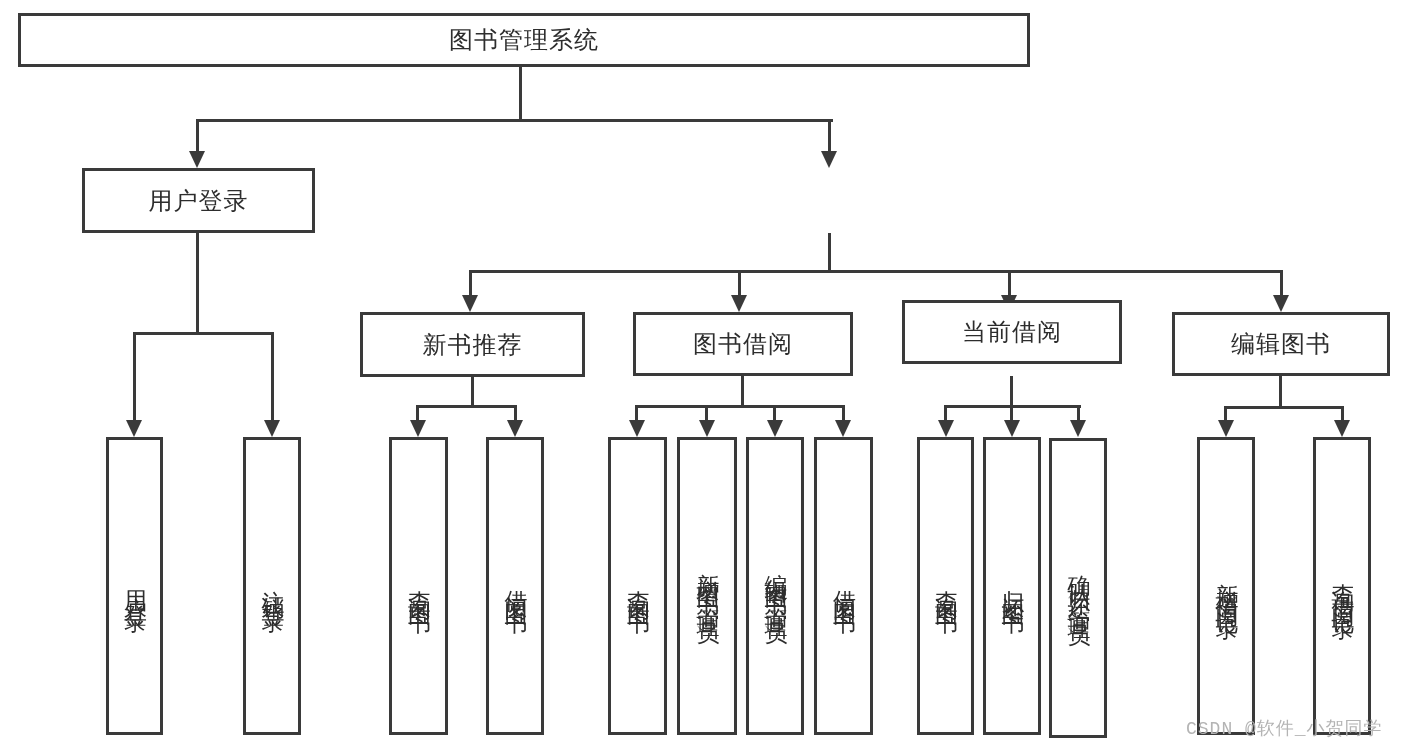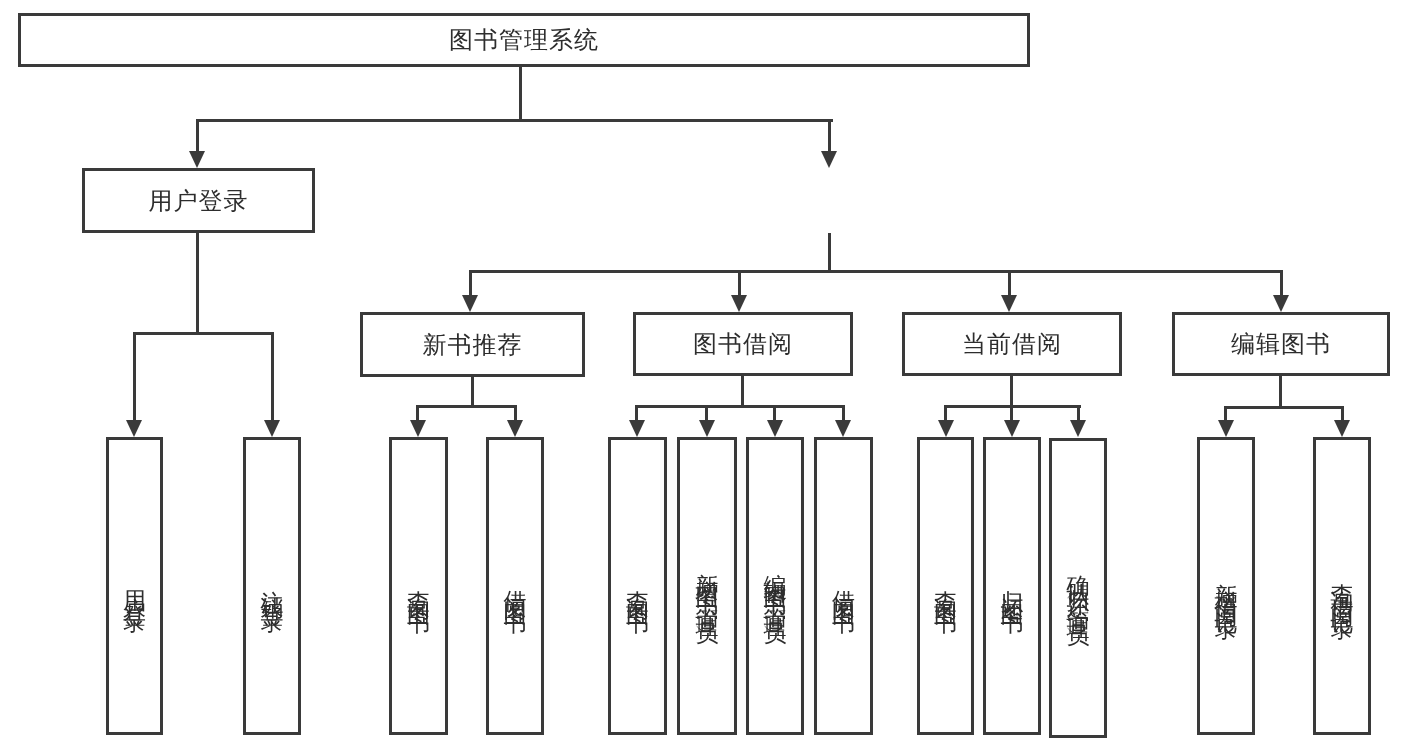--- a/index.html
+++ b/index.html
@@ -1,21 +1,21 @@
 <!DOCTYPE html>
 <html><head>
 <meta charset="utf-8">
 <style>
   html, body { margin: 0; padding: 0; background: #ffffff; }
   #canvas {
     position: relative;
     width: 1405px;
     height: 747px;
     background: #ffffff;
-    font-family: Liberation Serif, serif;
+    font-family: Liberation Mono, monospace;
     overflow: hidden;
   }
   .box {
     position: absolute;
     box-sizing: border-box;
     background: #ffffff;
     border: 3px solid #3a3a3a;
     display: flex;
     align-items: center;
     justify-content: center;
@@ -128,21 +128,21 @@
   <div class="box" style="left:82px; top:168px; width:233px; height:65px;">
     <span class="hlabel">用户登录</span>
   </div>
 
   <div class="box" style="left:360px; top:312px; width:225px; height:65px;">
     <span class="hlabel">新书推荐</span>
   </div>
   <div class="box" style="left:633px; top:312px; width:220px; height:64px;">
     <span class="hlabel">图书借阅</span>
   </div>
-  <div class="box" style="left:902px; top:312px; width:220px; height:64px;">
+  <div class="box" style="left:902px; top:300px; width:220px; height:64px;">
     <span class="hlabel">当前借阅</span>
   </div>
   <div class="box" style="left:1172px; top:312px; width:218px; height:64px;">
     <span class="hlabel">编辑图书</span>
   </div>
 
   <div class="box" style="left:106px; top:437px; width:57px; height:298px;">
     <span class="vlabel">用户登录</span>
   </div>
   <div class="box" style="left:243px; top:437px; width:58px; height:298px;">
@@ -179,14 +179,15 @@
     <span class="vlabel">确认归还（管理员）</span>
   </div>
 
   <div class="box" style="left:1197px; top:437px; width:58px; height:298px;">
     <span class="vlabel">新增借阅记录</span>
   </div>
   <div class="box" style="left:1313px; top:437px; width:58px; height:298px;">
     <span class="vlabel">查询借阅记录</span>
   </div>
 
+  <div id="watermark">CSDN @软件_小贺同学</div>
 
 </div>
 
 </body></html>

